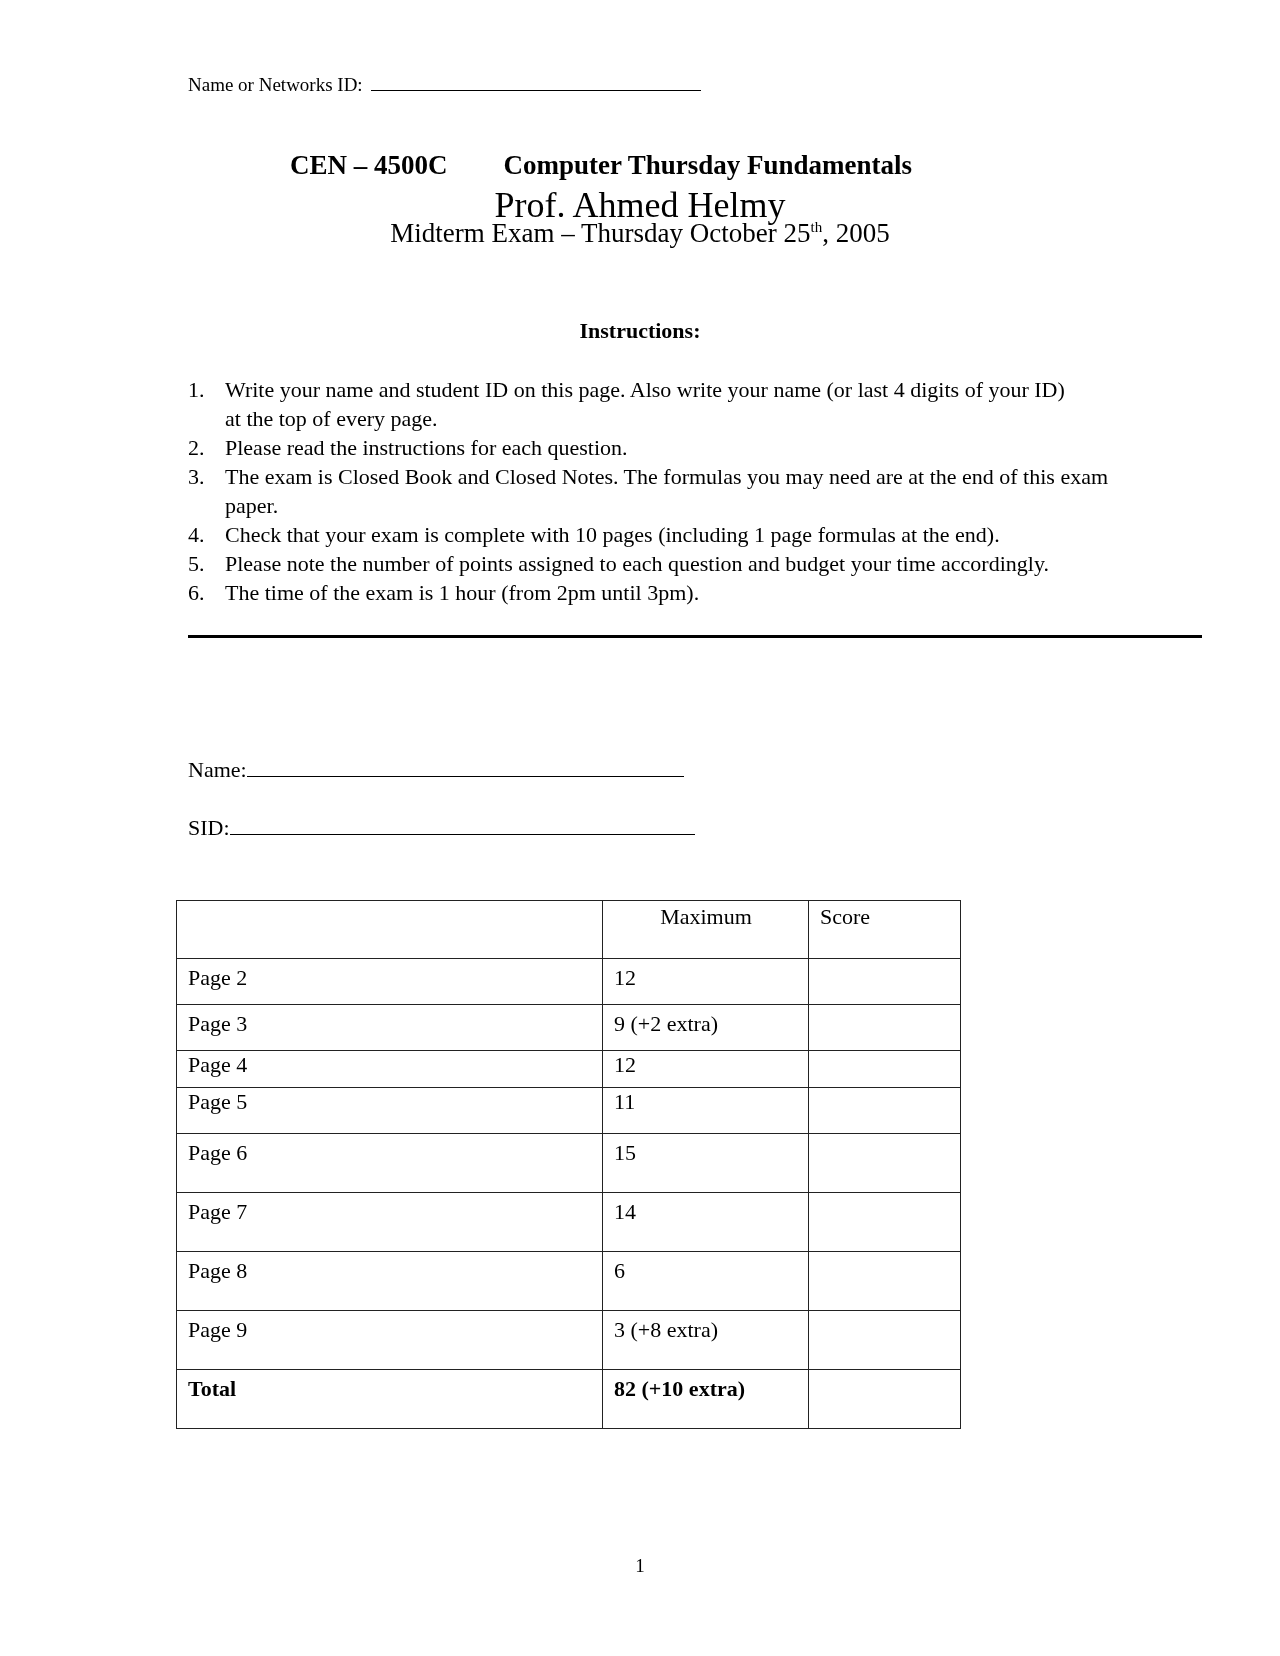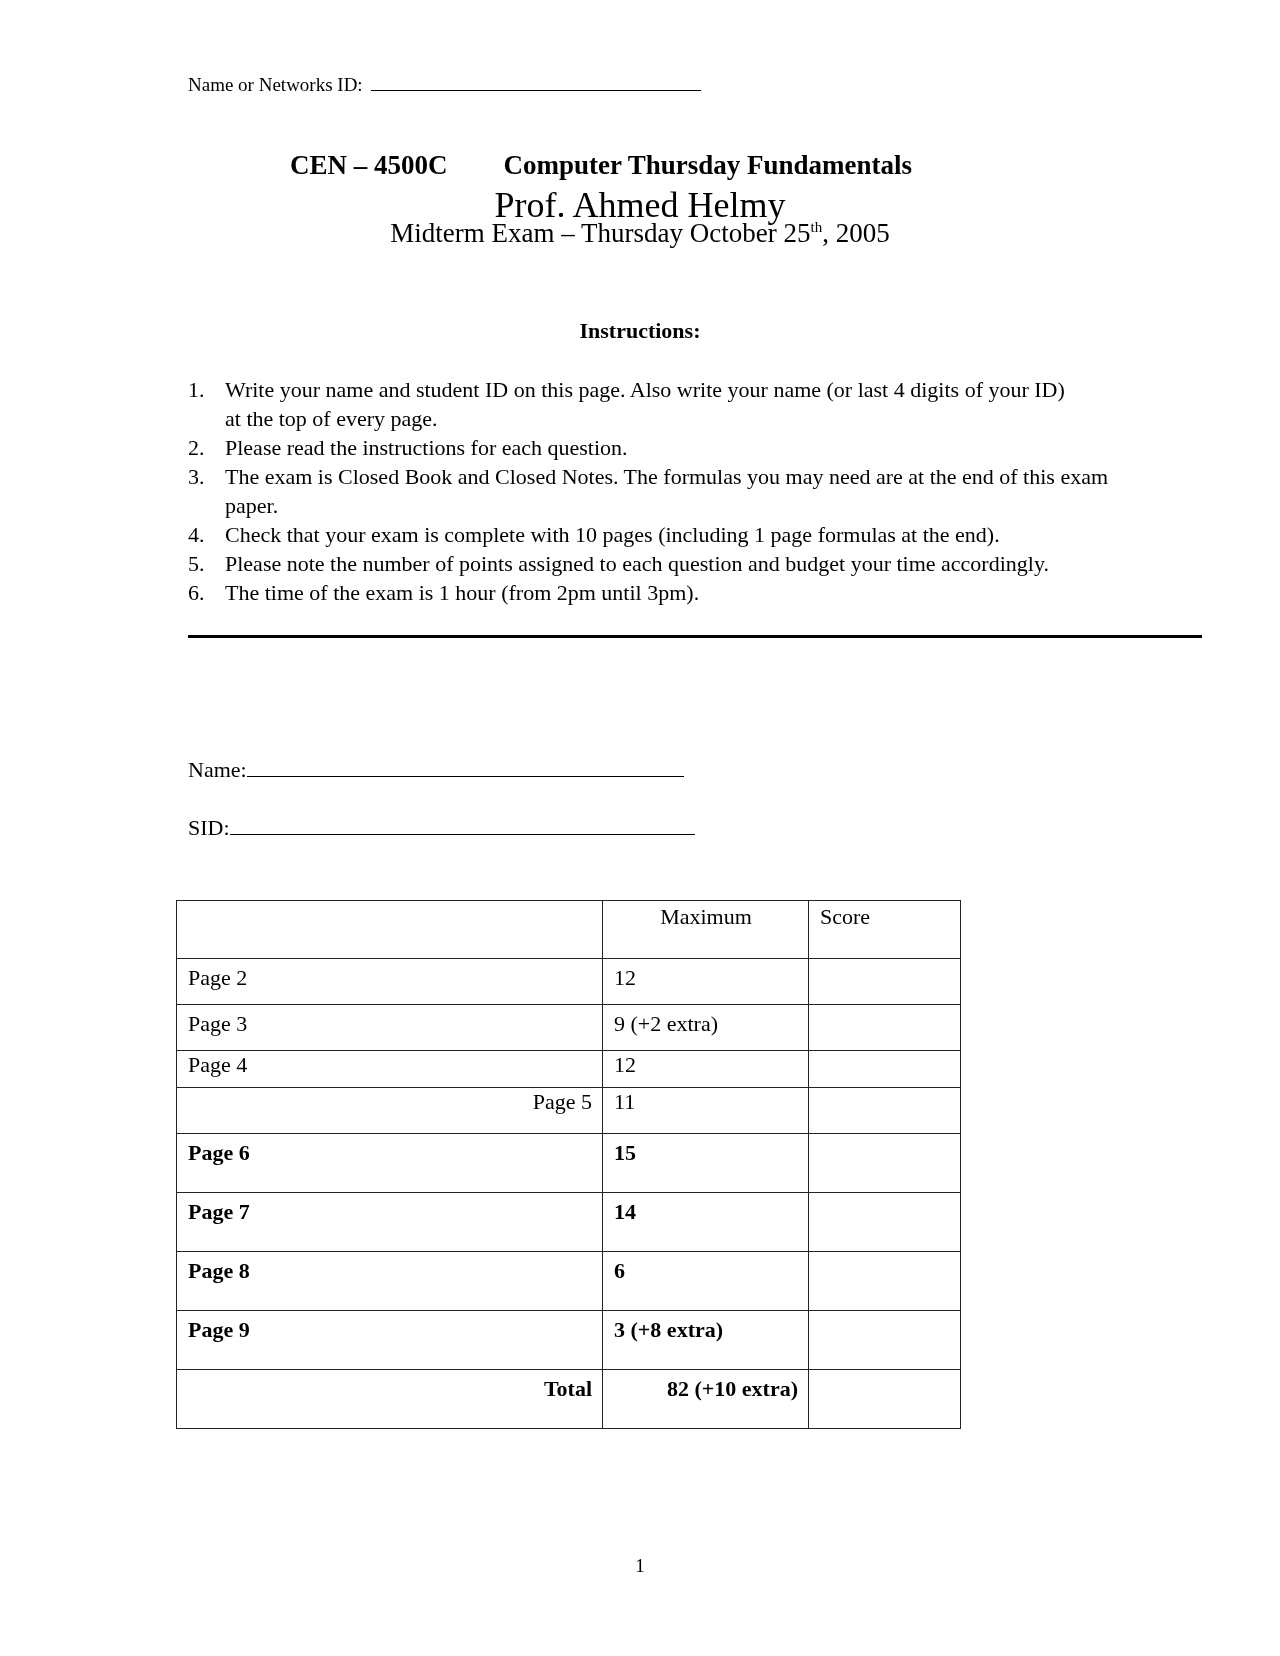--- a/index.html
+++ b/index.html
@@ -109,26 +109,26 @@
     }
     table.score td {
       border: 1.5px solid #222;
       vertical-align: top;
       padding: 6px 10px 0 11px;
       box-sizing: border-box;
     }
     table.score .c1 { width: 426px; margin-top: 34px; }
     table.score .c2 { width: 206px; }
     table.score .c3 { width: 152px; }
-    table.score tr.tall td { height: 59px; font-weight: bold; }
+    table.score tr.tall td { height: 59px; }
     table.score tr.short td { height: 46px; }
     table.score tr.mini td { height: 37px; padding-top: 1px; }
     table.score tr.head td { height: 58px; padding-top: 3px; }
     table.score .center { text-align: center; }
-    table.score .bold { font-weight: bold; text-align: right; }
+    table.score .bold { font-weight: bold; }
     .page-num {
       left: 0;
       width: 1280px;
       top: 1555px;
       text-align: center;
       font-size: 19px;
     }
   </style>
 </head>
 <body>
@@ -188,21 +188,21 @@
     <td class="c1">Page 3</td>
     <td class="c2">9 (+2 extra)</td>
     <td class="c3"></td>
   </tr>
   <tr class="mini">
     <td class="c1">Page 4</td>
     <td class="c2">12</td>
     <td class="c3"></td>
   </tr>
   <tr class="short">
-    <td class="c1" style="padding-top:1px;text-align:right;">Page 5</td>
+    <td class="c1" style="padding-top:1px;">Page 5</td>
     <td class="c2" style="padding-top:1px;">11</td>
     <td class="c3"></td>
   </tr>
   <tr class="tall">
     <td class="c1">Page 6</td>
     <td class="c2">15</td>
     <td class="c3"></td>
   </tr>
   <tr class="tall">
     <td class="c1">Page 7</td>

